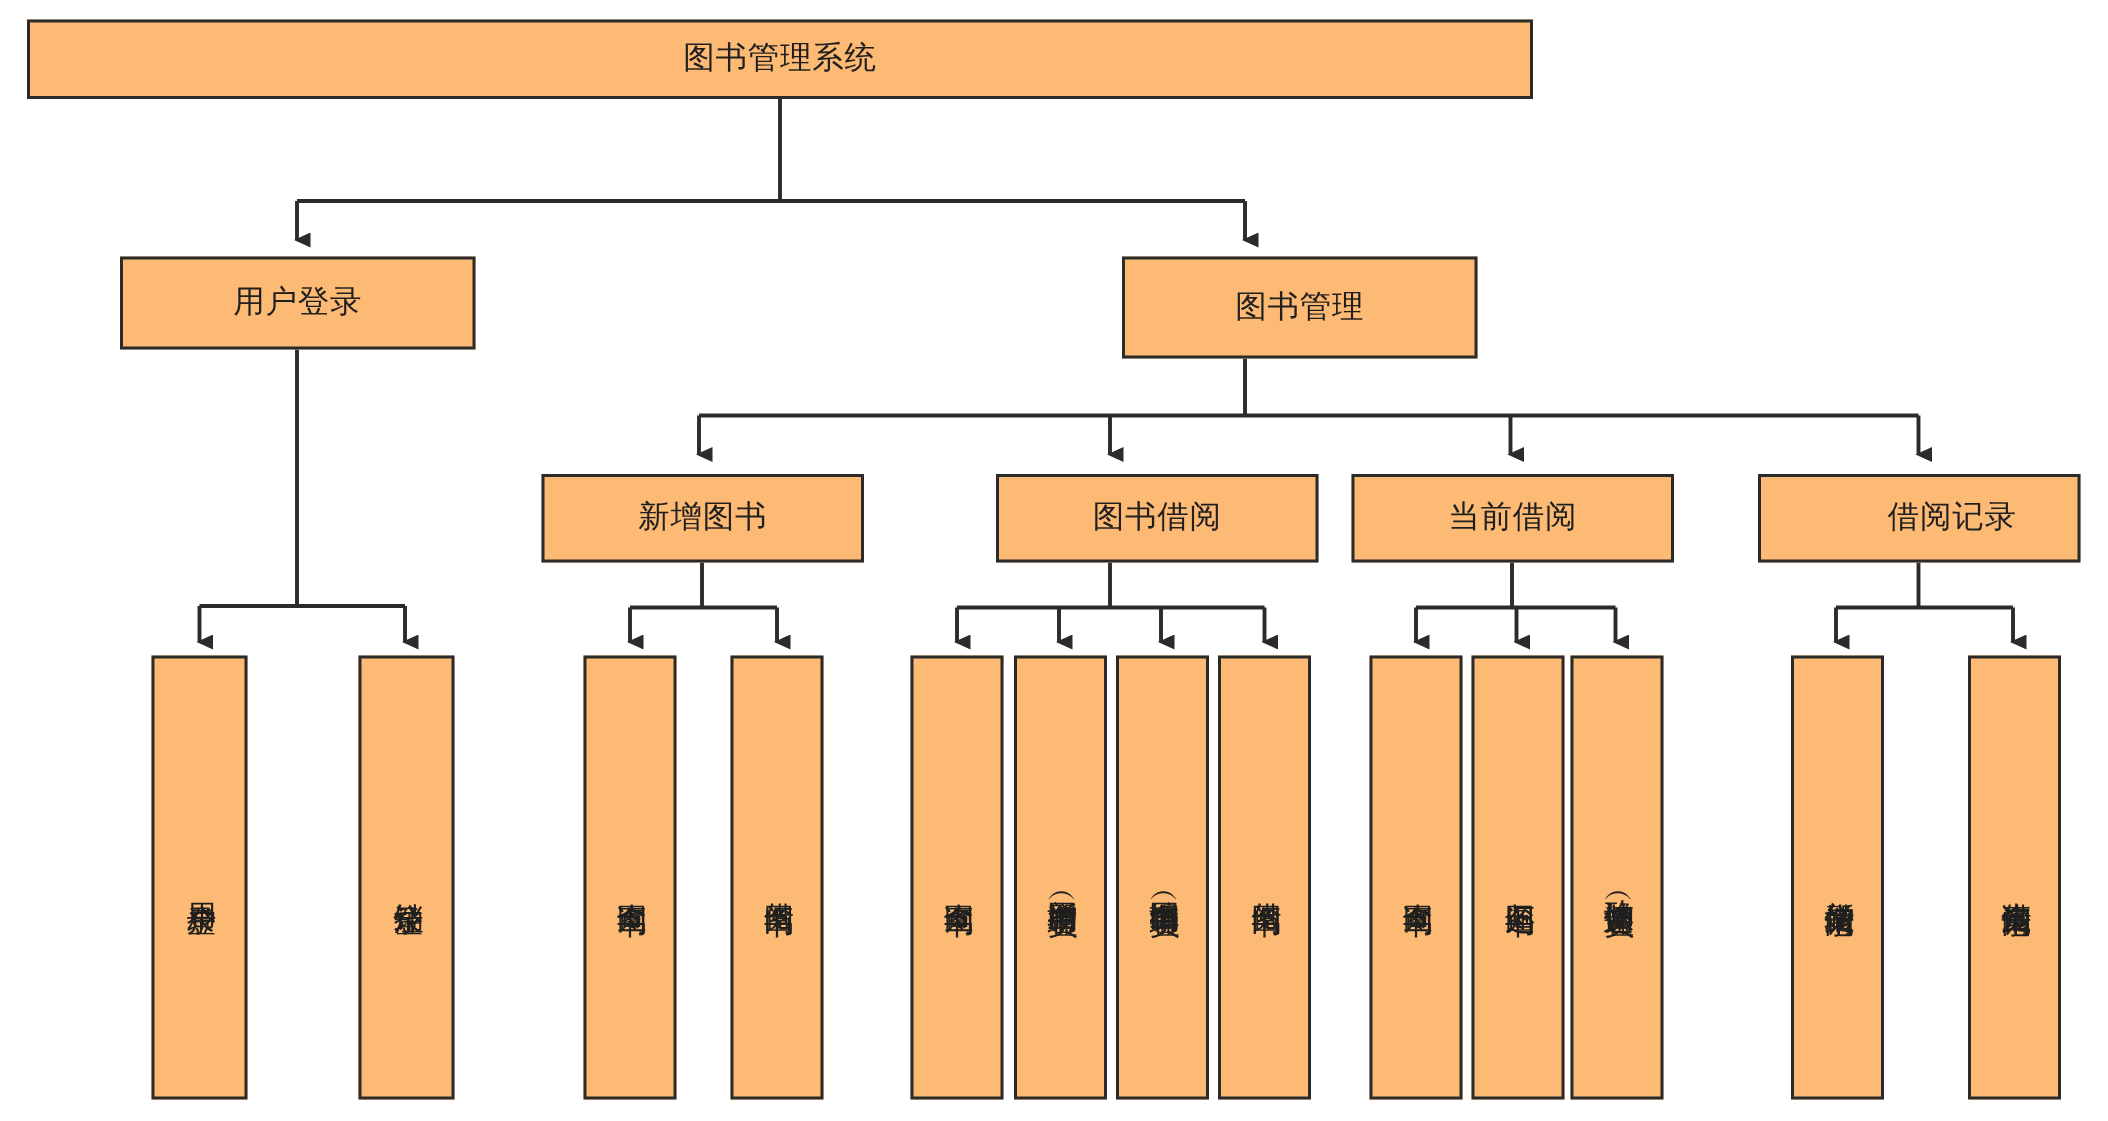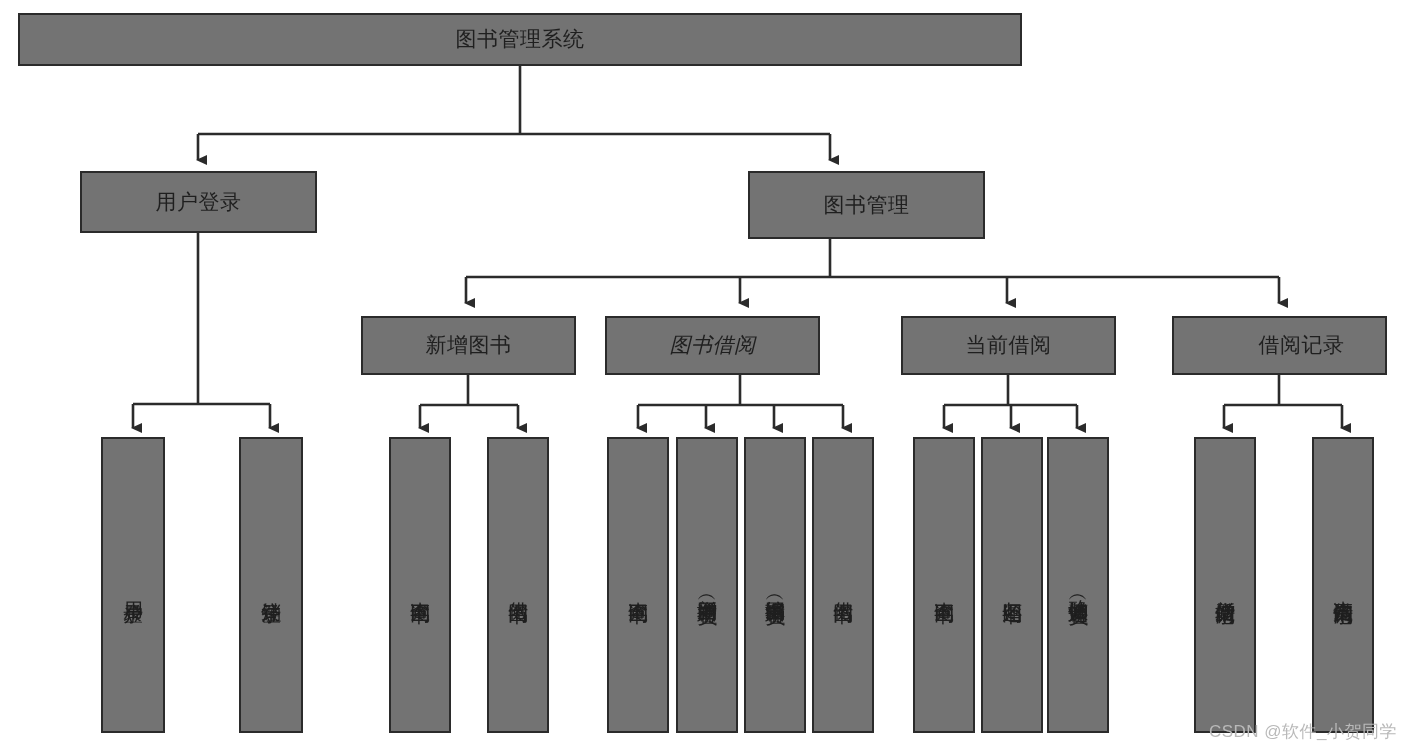--- a/index.html
+++ b/index.html
@@ -23,21 +23,21 @@
     position: absolute;
     left: 0;
     top: 0;
     width: 1405px;
     height: 747px;
     pointer-events: none;
   }
   .node {
     position: absolute;
     box-sizing: border-box;
-    background: #737373;
+    background: #fdba74;
     border: 2px solid #2b2b2b;
     display: flex;
     align-items: center;
     justify-content: center;
     text-align: center;
     z-index: 2;
   }
   .node.root {
     border-width: 2px;
   }
@@ -150,21 +150,21 @@
   </div>
 
   <div class="node" style="left:748px; top:171px; width:237px; height:68px;">
     <span class="node-label">图书管理</span>
   </div>
 
   <div class="node" style="left:361px; top:316px; width:215px; height:59px;">
     <span class="node-label">新增图书</span>
   </div>
 
-  <div class="node" style="left:605px; top:316px; width:215px; height:59px;font-style:italic;">
+  <div class="node" style="left:664px; top:316px; width:215px; height:59px;">
     <span class="node-label">图书借阅</span>
   </div>
 
   <div class="node" style="left:901px; top:316px; width:215px; height:59px;">
     <span class="node-label">当前借阅</span>
   </div>
 
   <div class="node" style="left:1172px; top:316px; width:215px; height:59px;padding-left:44px;">
     <span class="node-label">借阅记录</span>
   </div>
@@ -240,15 +240,14 @@
       <span class="leaf-label">新增借阅记录</span>
     </div>
   </div>
 
   <div class="node leaf" style="left:1312px; top:437px; width:62px; height:296px;">
     <div class="leaf-inner">
       <span class="leaf-label">查询借阅记录</span>
     </div>
   </div>
 
-  <div id="watermark">CSDN @软件_小贺同学</div>
 
 </div>
 
 </body></html>

